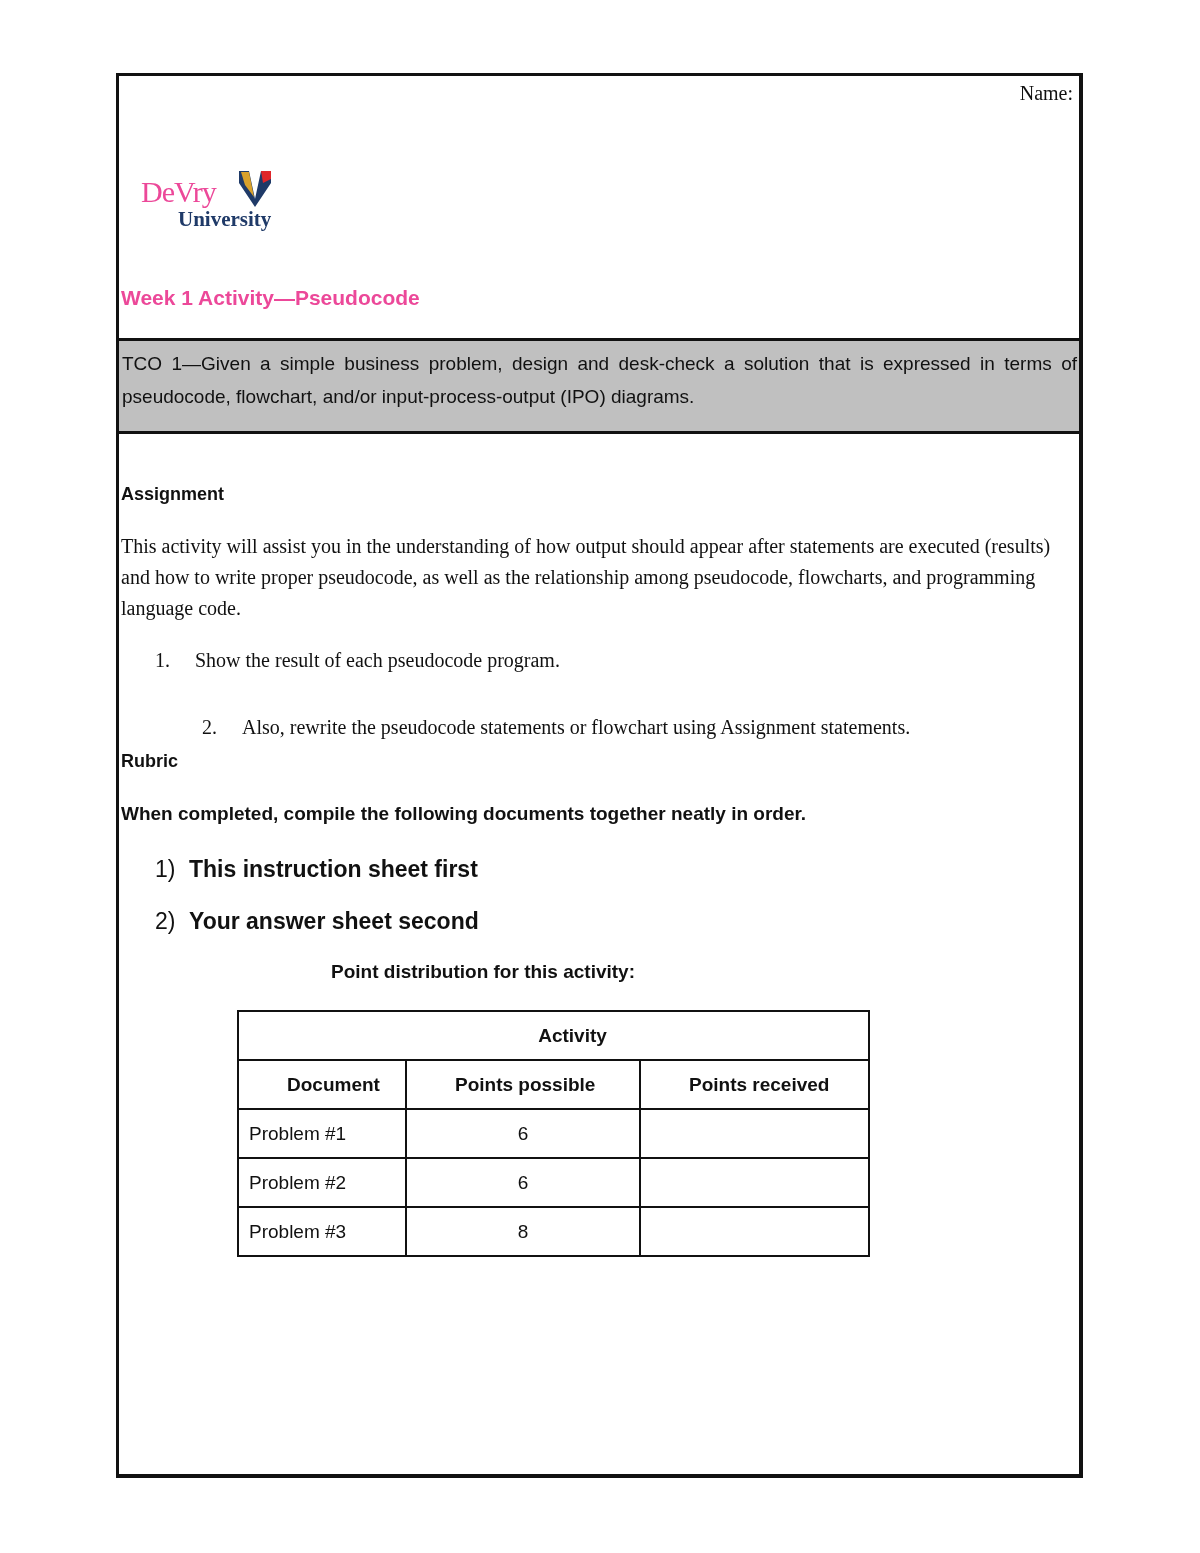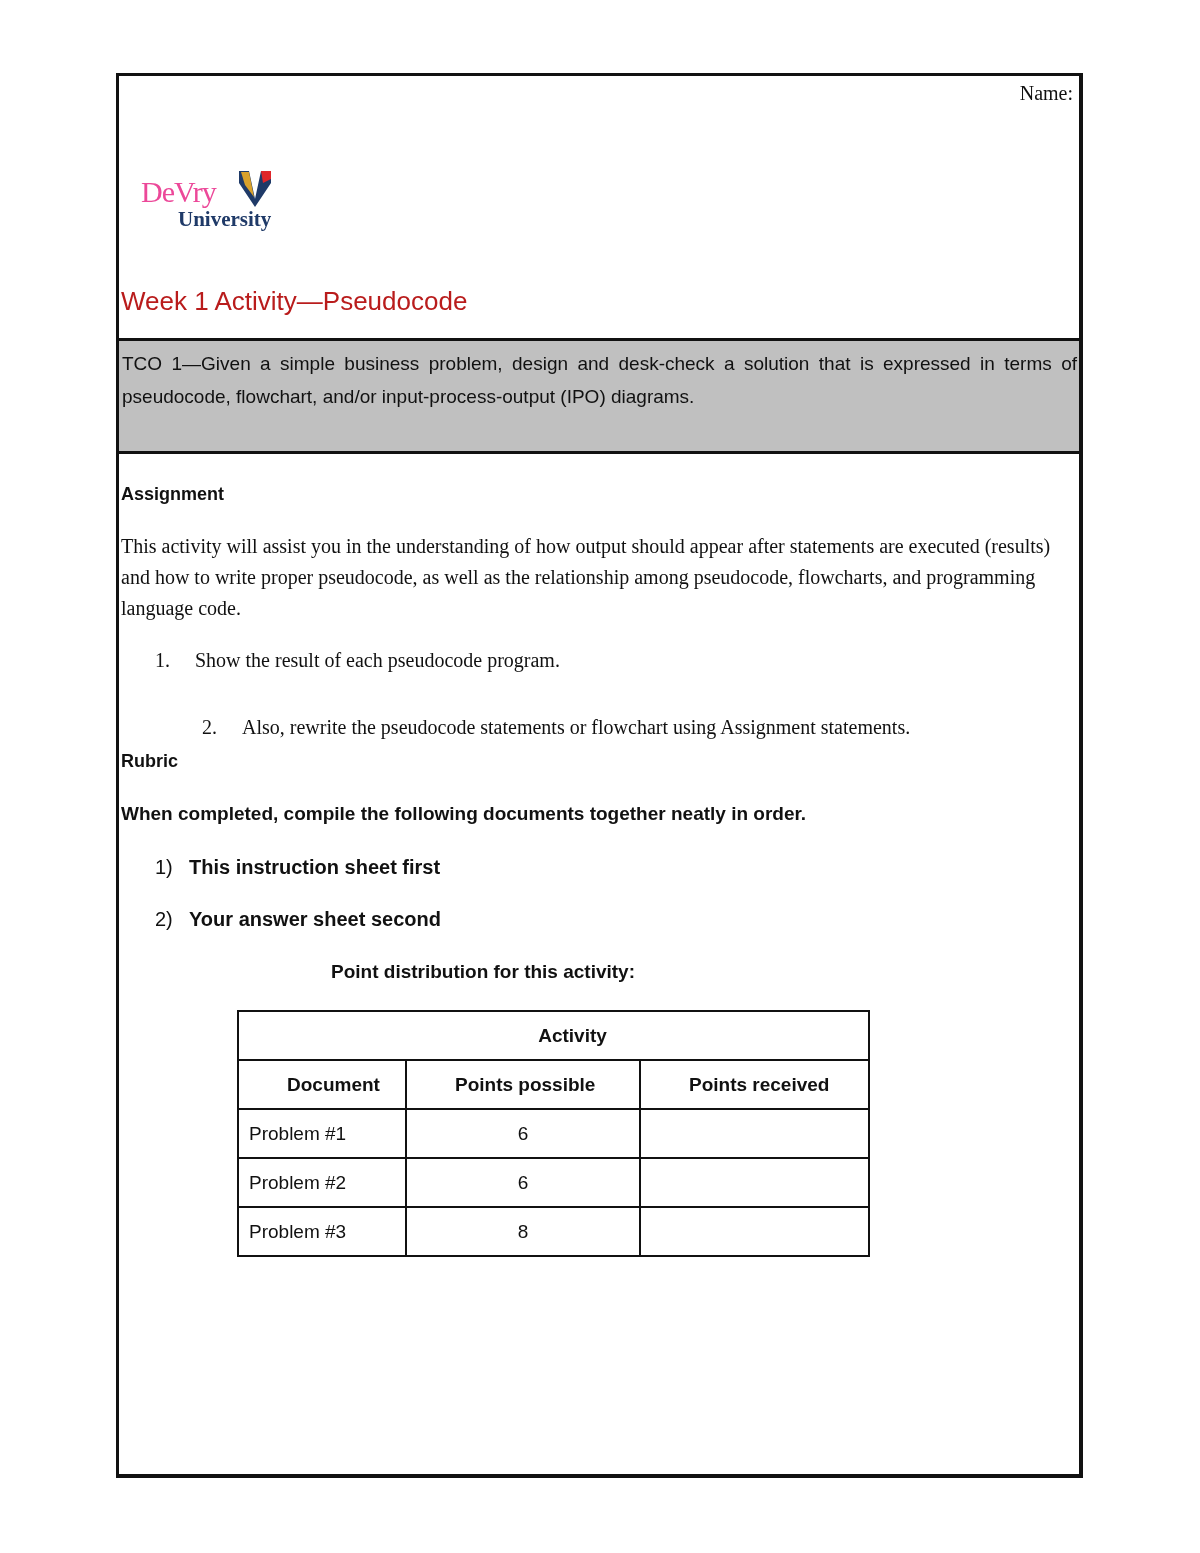--- a/index.html
+++ b/index.html
@@ -19,43 +19,43 @@
   }
   .logo .devry {
     position: absolute; left: 0; top: 6px; font-size: 30px; color: #ec4899;
     letter-spacing: -1px;
   }
   .logo .university {
     position: absolute; left: 37px; top: 38px; font-size: 21px; color: #1f3a68; font-weight: bold;
   }
   .logo svg { position: absolute; left: 96px; top: 0; }
   .title {
-    position: absolute; left: 2px; top: 210px; font-size: 26px; font-weight: normal; color: #b91c1c;
+    position: absolute; left: 2px; top: 210px; font-size: 21px; font-weight: bold; color: #ec4899;
   }
   .tco-band {
-    position: absolute; left: -3px; top: 262px; width: 960px; height: 116px;
+    position: absolute; left: -3px; top: 262px; width: 960px; height: 96px;
     background: #c0c0c0; border-top: 3px solid #111; border-bottom: 3px solid #111;
     border-left: 3px solid #111;
     padding: 6px 0 12px 3px; box-sizing: border-box; width: 963px;
   }
   .tco-text {
     font-size: 19px; color: #111; line-height: 33px; text-align: justify; margin: 0; padding-right: 2px;
   }
   .section { position: absolute; left: 2px; color: #111; }
   .h-assign { top: 408px; font-size: 18px; font-weight: bold; }
   .para {
     top: 455px; width: 940px; font-size: 20px; line-height: 31px;
   }
   .olist { left: 36px; font-size: 20px; }
   .olist .num { display: inline-block; width: 40px; }
   .ol1 { top: 573px; }
   .ol2 { top: 640px; margin-left: 47px; }
   .h-rubric { top: 675px; font-size: 18px; font-weight: bold; }
   .rubric-intro { top: 727px; font-size: 19px; }
-  .rl { left: 36px; font-size: 20px; }
+  .rl { left: 36px; font-size: 23px; }
   .rl .num { display: inline-block; width: 34px; font-weight: normal; }
   .rl1 { top: 780px; }
   .rl2 { top: 832px; }
   .point-dist { left: 212px; top: 885px; font-size: 19px; }
   table.points {
     position: absolute; left: 118px; top: 934px; border-collapse: collapse;
     font-size: 19px; color: #111;
   }
   table.points td, table.points th {
     border: 2px solid #111; height: 49px; padding: 0 10px; box-sizing: border-box;

